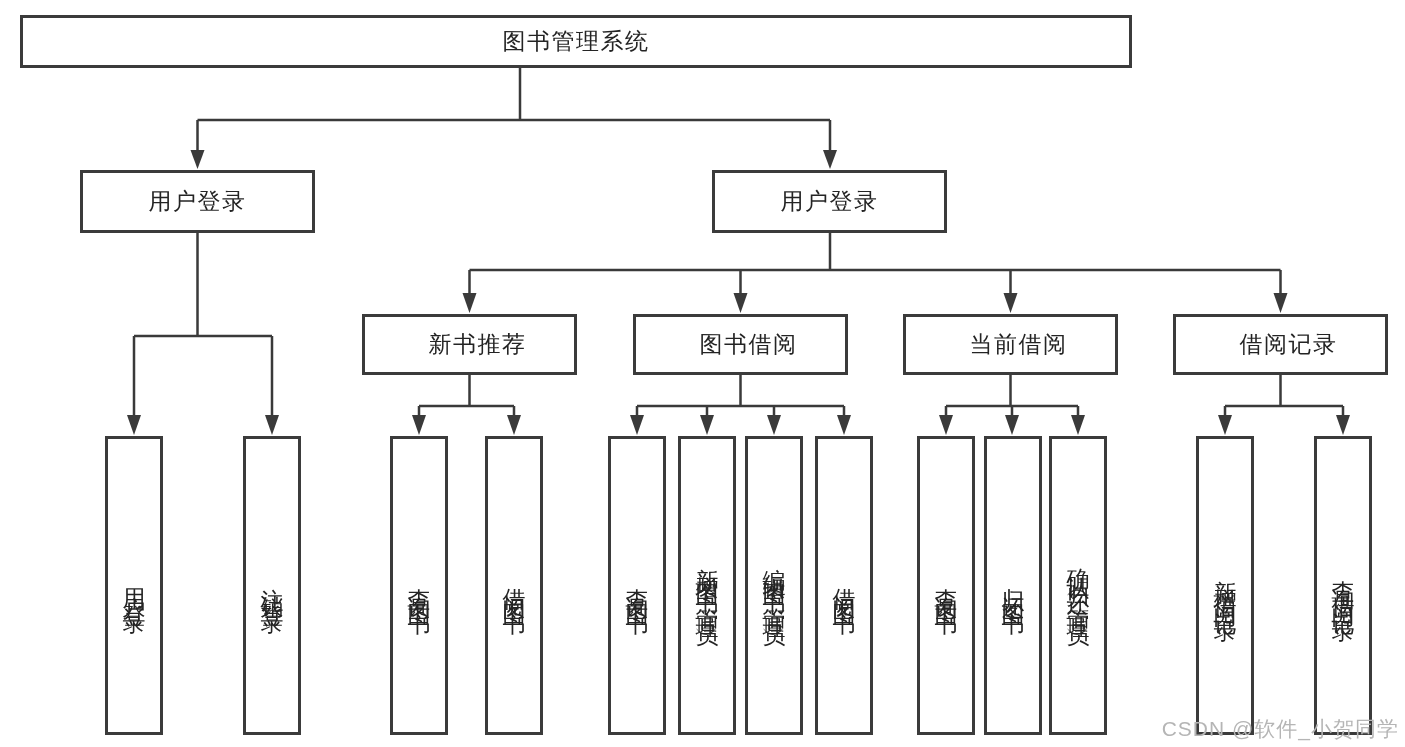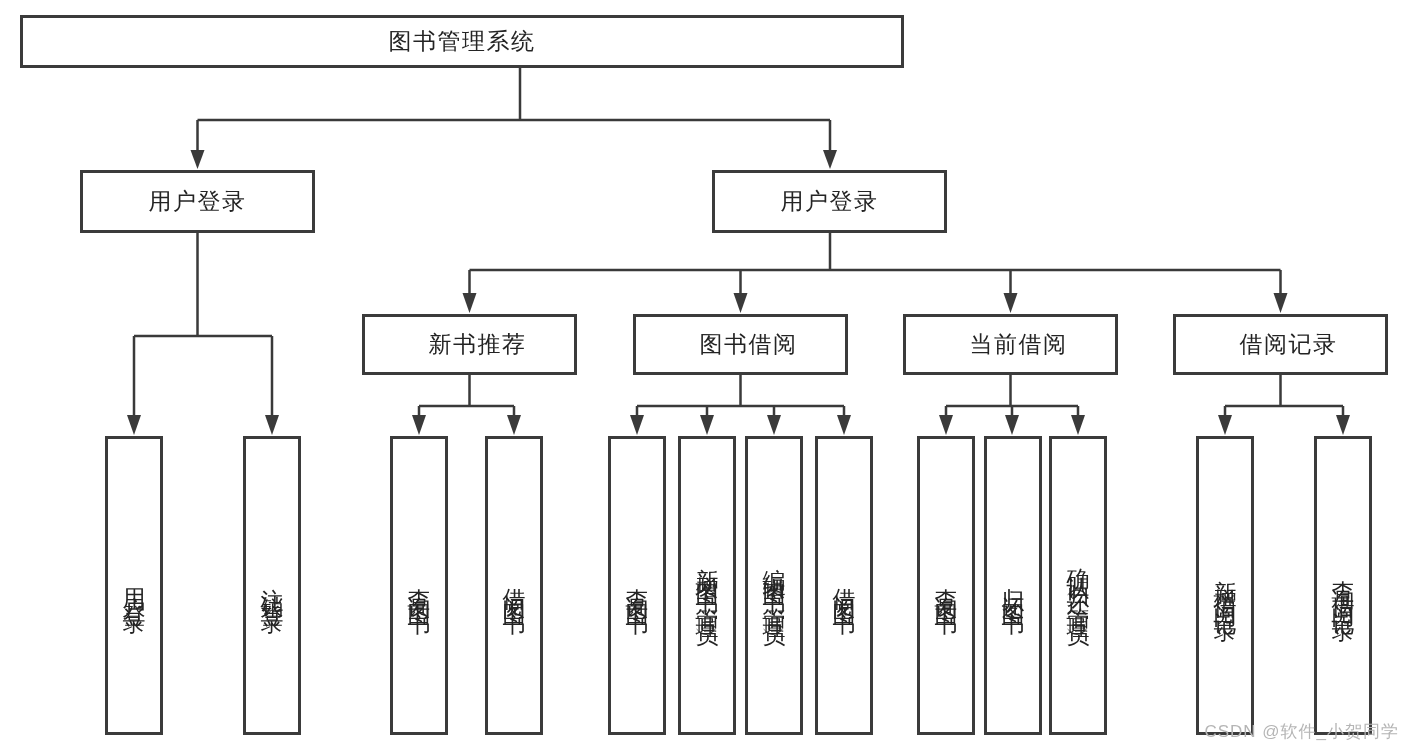--- a/index.html
+++ b/index.html
@@ -34,21 +34,21 @@
     writing-mode:vertical-rl;
     text-orientation:mixed;
     font-size:23px;
     letter-spacing:8px;
     line-height:1;
     color:#242424;
   }
   .watermark{
     position:absolute;
     right:6px;bottom:4px;
-    font-size:17px;
+    font-size:21px;
     letter-spacing:1px;
     color:#b5b5b5;
     white-space:nowrap;
   }
 </style>
 </head>
 <body>
 
 <div class="stage">
 
@@ -95,21 +95,21 @@
       <polygon class="arrow" points="1071,415 1085,415 1078,435"></polygon>
     </g>
 
     <g>
       <path class="wire" d="M1280.5 375 V406 M1225 406 H1343 M1225 406 V416 M1343 406 V416"></path>
       <polygon class="arrow" points="1218,415 1232,415 1225,435"></polygon>
       <polygon class="arrow" points="1336,415 1350,415 1343,435"></polygon>
     </g>
   </svg>
 
-  <div class="box" style="left:20px;top:15px;width:884px;height:53px">
+  <div class="box" style="left:20px;top:15px;width:1112px;height:53px">
     <span class="hlabel">图书管理系统</span>
   </div>
 
   <div class="box lv2" style="left:80px">
     <span class="hlabel">用户登录</span>
   </div>
   <div class="box lv2" style="left:712px">
     <span class="hlabel">用户登录</span>
   </div>
 

